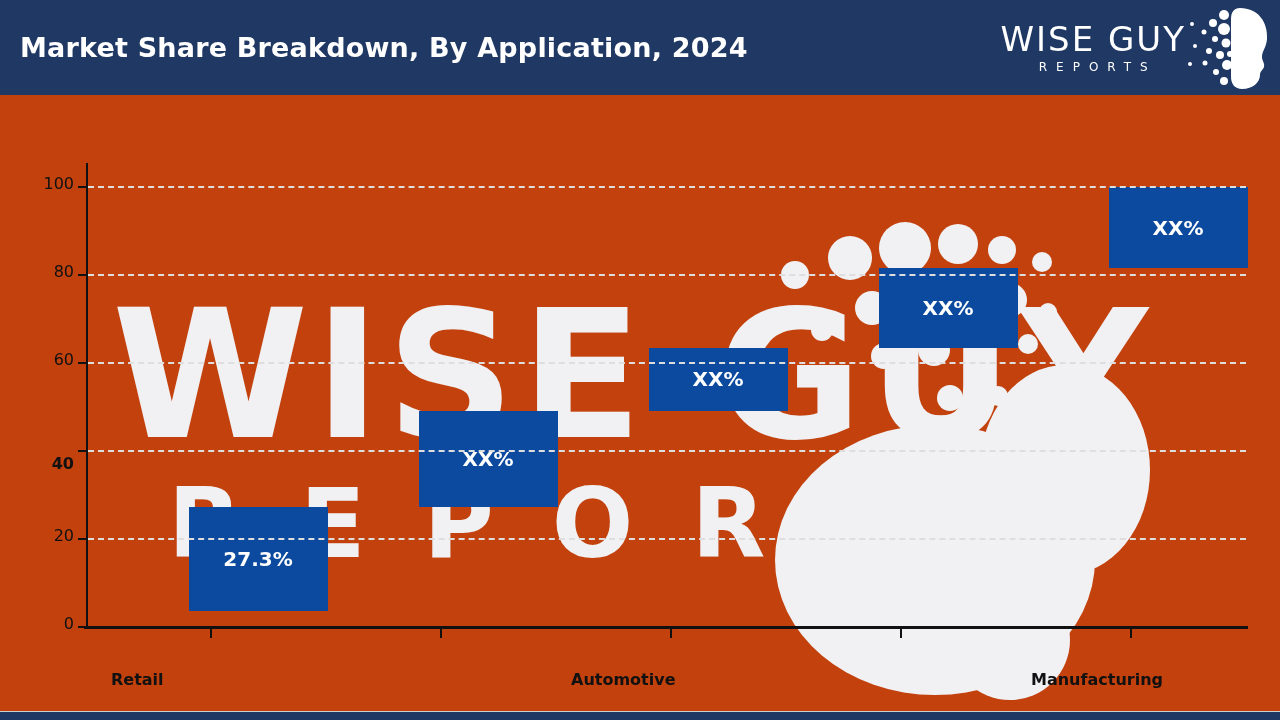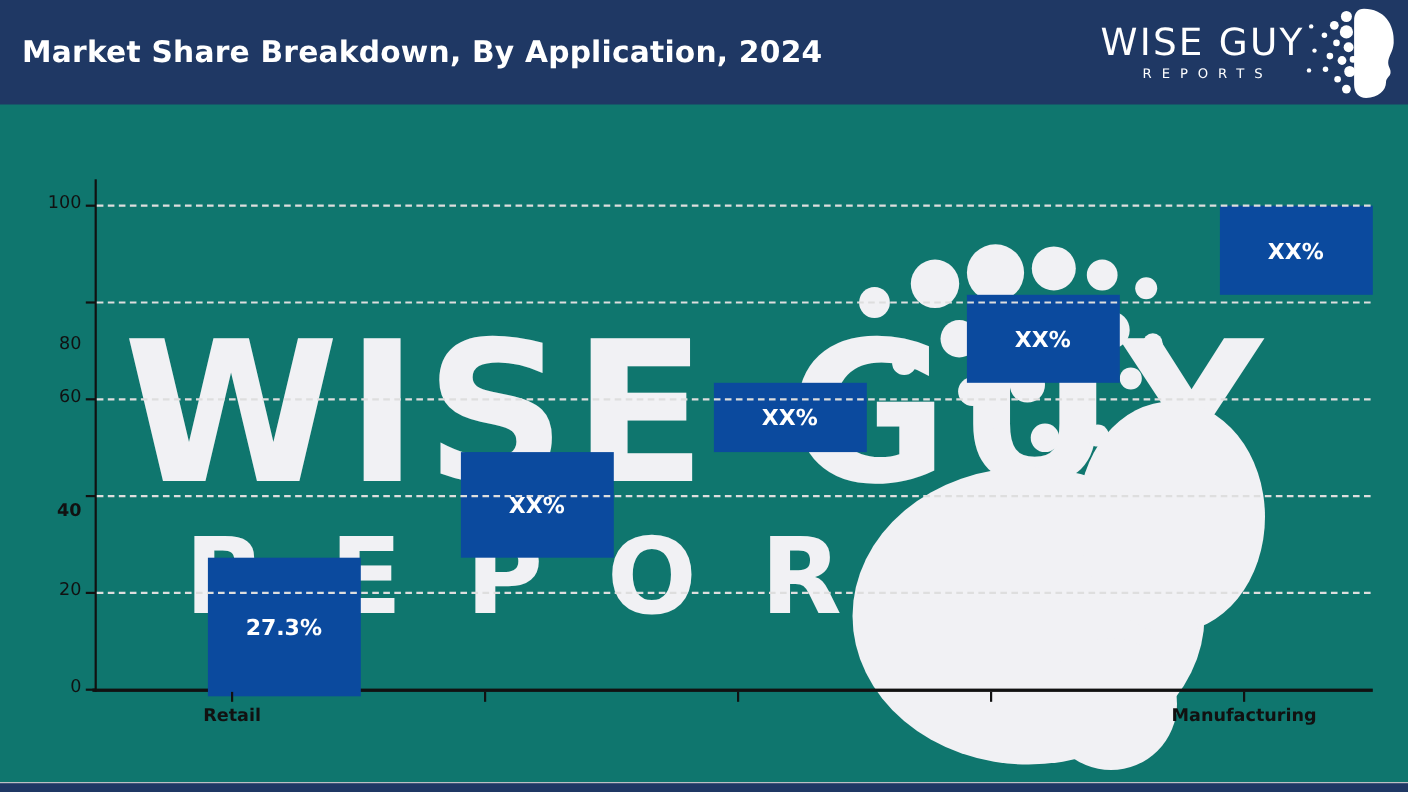--- a/index.html
+++ b/index.html
@@ -1,16 +1,16 @@
 <!DOCTYPE html>
 <html><head>
 <meta charset="utf-8">
 <style>
   html,body{margin:0;padding:0;background:#ffffff;}
-  .page{position:relative;width:1280px;height:720px;overflow:hidden;background:#0f766e;
+  .page{position:relative;width:1280px;height:720px;overflow:hidden;background:#c2410c;
         font-family:"DejaVu Sans","Liberation Sans",sans-serif;}
 
   
   .header{position:absolute;left:0;top:0;width:1280px;height:95px;background:#1f3864;
           display:flex;align-items:center;justify-content:space-between;}
   .title{color:#ffffff;font-size:27px;font-weight:bold;padding-left:20px;letter-spacing:.2px;}
   .logo{display:flex;align-items:center;padding-right:8px;}
   .logo-text{display:flex;flex-direction:column;align-items:center;margin-right:-6px;}
   .logo-line1{color:#ffffff;font-size:34px;font-weight:500;letter-spacing:2px;line-height:1;}
   .logo-line2{color:#ffffff;font-size:12px;font-weight:400;letter-spacing:9px;margin-top:4px;text-indent:9px;}
@@ -27,21 +27,21 @@
   
   .plot-layer{position:absolute;left:0;top:0;width:1280px;height:720px;z-index:2;}
   .spine-left{position:absolute;left:86px;top:163px;width:2px;height:466px;background:#111111;}
   .spine-bottom{position:absolute;left:84px;top:626px;width:1164px;height:3px;background:#111111;}
   .gridline{position:absolute;left:88px;width:1158px;height:0;border-top:2px dashed #dedede;z-index:1;}
   .ytick-label{position:absolute;width:50px;text-align:right;font-size:16px;color:#111111;}
   .ytick-mark{position:absolute;width:9px;height:2px;background:#111111;}
   .xtick-mark{position:absolute;width:2px;height:9px;background:#111111;}
   .bar{position:absolute;display:flex;align-items:center;justify-content:center;margin-left:47px;}
   .bar-label{color:#ffffff;font-weight:bold;font-size:20px;}
-  .cat-label{position:absolute;width:200px;text-align:center;font-size:16px;font-weight:bold;color:#111111;}
+  .cat-label{position:absolute;width:200px;font-size:16px;font-weight:bold;color:#111111;margin-top:30px;}
 </style>
 </head>
 <body>
 
 <div class="page">
 
   <div class="header" style="background: rgb(31, 56, 100);">
     <div class="title">Market Share Breakdown, By Application, 2024</div>
     <div class="logo">
       <div class="logo-text">
@@ -113,36 +113,37 @@
       <div class="gridline" style="top: 186px;"></div>
       <div class="ytick-mark" style="left: 78px; top: 626px;"></div>
       <div class="ytick-label" style="left: 24px; top: 614px;">0</div>
       <div class="ytick-mark" style="left: 78px; top: 538px;"></div>
       <div class="ytick-label" style="left: 24px; top: 526px;">20</div>
       <div class="ytick-mark" style="left: 78px; top: 450px;"></div>
       <div class="ytick-label" style="left: 24px; top: 454px; font-weight: bold;">40</div>
       <div class="ytick-mark" style="left: 78px; top: 362px;"></div>
       <div class="ytick-label" style="left: 24px; top: 350px;">60</div>
       <div class="ytick-mark" style="left: 78px; top: 274px;"></div>
-      <div class="ytick-label" style="left: 24px; top: 262px; margin-top: 40px;">80</div>
+      <div class="ytick-label" style="left: 24px; top: 262px;">80</div>
       <div class="ytick-mark" style="left: 78px; top: 186px;"></div>
       <div class="ytick-label" style="left: 24px; top: 174px;">100</div>
-      <div class="bar" style="left: 141.5px; top: 506.88px; width: 139px; height: 126px; background: rgb(11, 74, 158); align-items: center;">
+      <div class="bar" style="left: 141.5px; top: 506.88px; width: 139px; height: 104px; background: rgb(11, 74, 158); align-items: center;">
         <span class="bar-label" style="color: rgb(255, 255, 255);">27.3%</span>
       </div>
       <div class="xtick-mark" style="left: 210px; top: 629px;"></div>
       <div class="cat-label" style="left: 111px; top: 640px;">Retail</div>
       <div class="bar" style="left: 371.5px; top: 411.4px; width: 139px; height: 95.48px; background: rgb(11, 74, 158);">
         <span class="bar-label" style="color: rgb(255, 255, 255);">XX%</span>
       </div>
       <div class="xtick-mark" style="left: 440px; top: 629px;"></div>
       <div class="bar" style="left: 601.5px; top: 347.6px; width: 139px; height: 63.8px; background: rgb(11, 74, 158);">
         <span class="bar-label" style="color: rgb(255, 255, 255);">XX%</span>
       </div>
       <div class="xtick-mark" style="left: 670px; top: 629px;"></div>
+      <div class="cat-label" style="left: 571px; top: 640px;">Automotive</div>
       <div class="bar" style="left: 831.5px; top: 268.4px; width: 139px; height: 79.2px; background: rgb(11, 74, 158);">
         <span class="bar-label" style="color: rgb(255, 255, 255);">XX%</span>
       </div>
       <div class="xtick-mark" style="left: 900px; top: 629px;"></div>
       <div class="bar" style="left: 1061.5px; top: 187px; width: 139px; height: 81.4px; background: rgb(11, 74, 158);">
         <span class="bar-label" style="color: rgb(255, 255, 255);">XX%</span>
       </div>
       <div class="xtick-mark" style="left: 1130px; top: 629px;"></div>
       <div class="cat-label" style="left: 1031px; top: 640px;">Manufacturing</div>
     </div>

